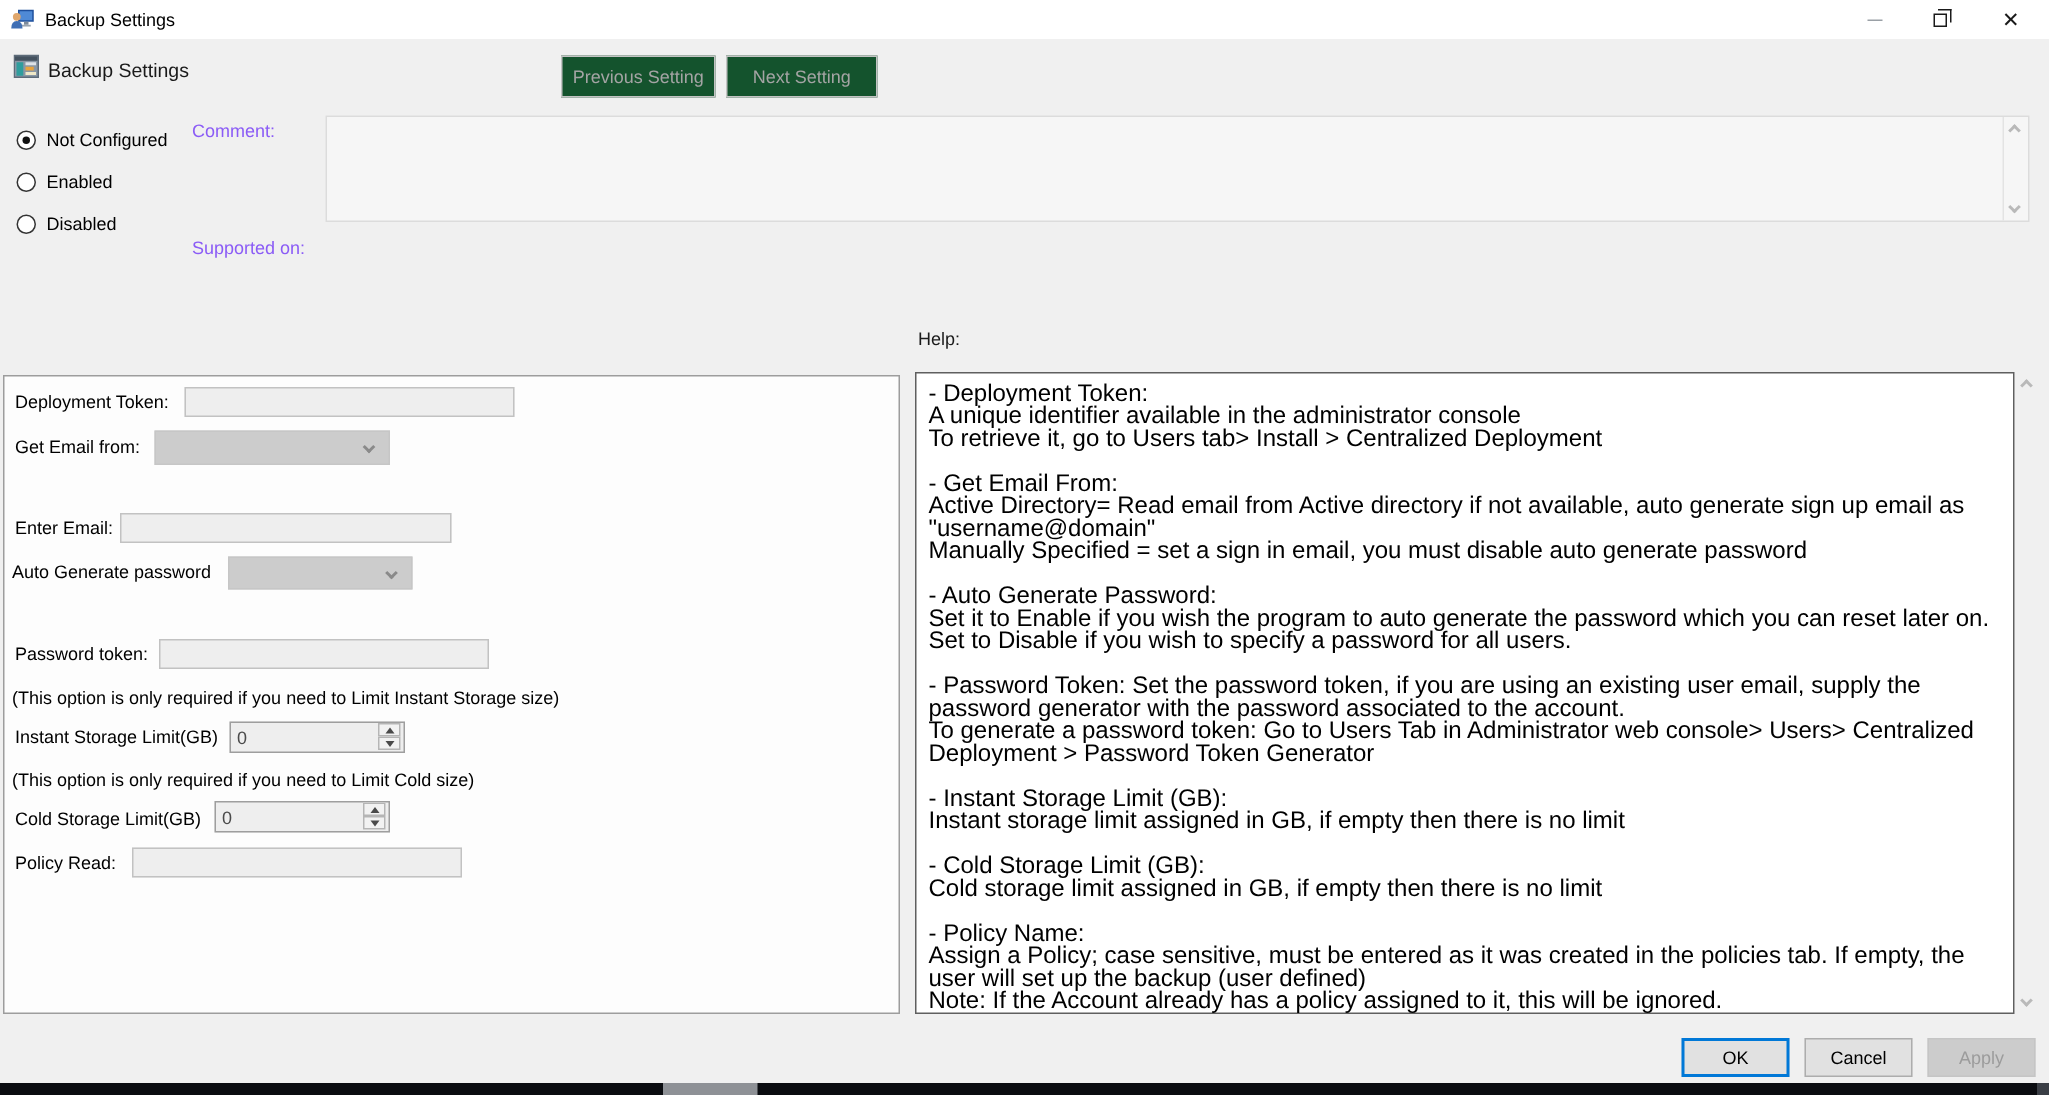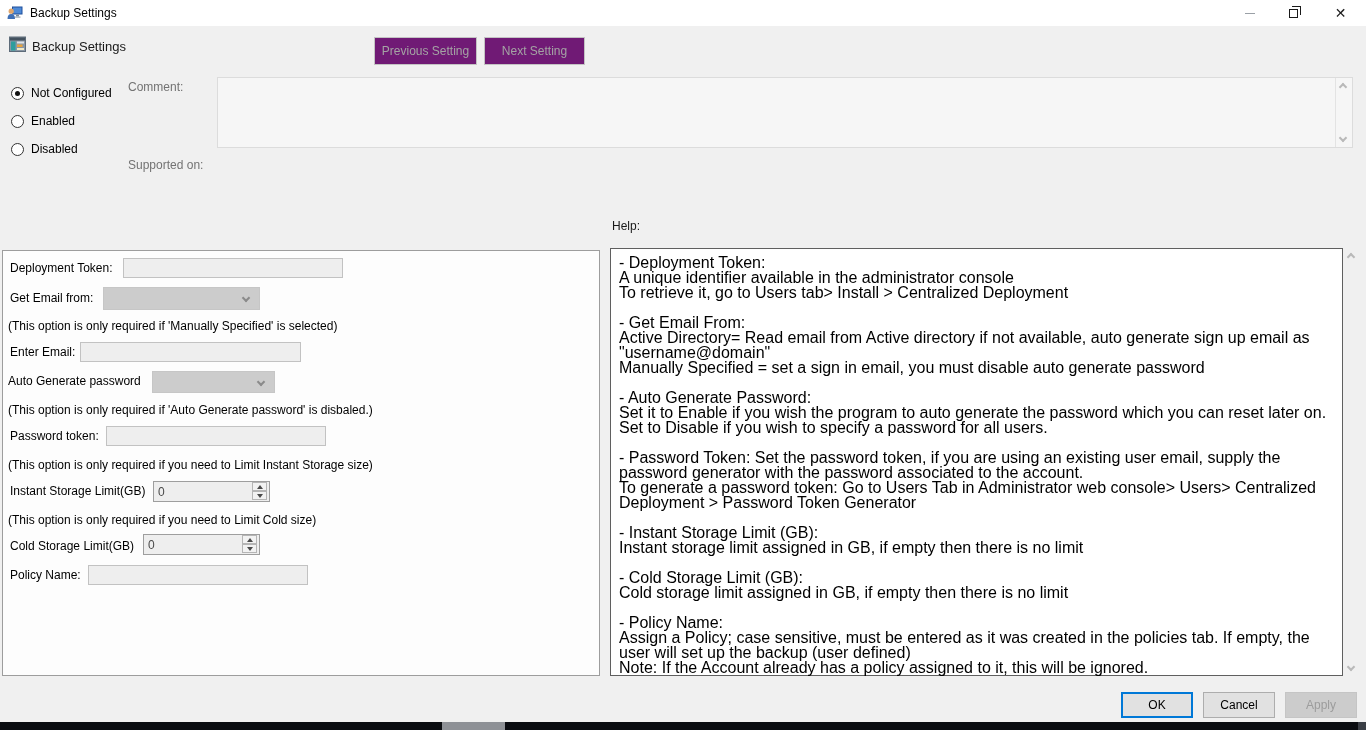--- a/index.html
+++ b/index.html
@@ -12,30 +12,30 @@
   .titlebar { position:absolute; top:0; left:0; width:1366px; height:26px; background:#ffffff; }
   .titlebar .title { position:absolute; left:30px; top:6px; font-size:12px; color:#000; }
   .win-btn { position:absolute; top:0; width:45px; height:26px; display:flex; align-items:center; justify-content:center; }
   .min-glyph { width:10px; height:0; border-top:1px solid #9aa0a6; }
   .restore-glyph { position:relative; width:9px; height:9px; border:1px solid #1a1a1a; background:transparent; }
   .restore-glyph::before { content:""; position:absolute; top:-4px; left:2px; width:8px; height:8px; border-top:1px solid #1a1a1a; border-right:1px solid #1a1a1a; }
   .close-glyph { font-size:14px; color:#1a1a1a; line-height:1; }
 
   
   .hdr-title { position:absolute; left:32px; top:39px; font-size:13px; color:#1a1a1a; }
-  .nav-btn { position:absolute; top:37px; height:28px; background:#701a75; border:1px solid #c3c3c3; color:#a4a4a4; font-size:12px; text-align:center; line-height:26px; }
+  .nav-btn { position:absolute; top:37px; height:28px; background:#14532d; border:1px solid #c3c3c3; color:#a4a4a4; font-size:12px; text-align:center; line-height:26px; }
 
   
   .radio-row { position:absolute; left:11px; height:16px; display:flex; align-items:flex-end; cursor:default; }
   .radio-circle { width:13px; height:13px; border:1px solid #333333; border-radius:50%; background:#fff; margin-right:7px; position:relative; flex:none; }
   .radio-row.checked .radio-circle::after { content:""; position:absolute; left:3px; top:3px; width:5px; height:5px; border-radius:50%; background:#111; }
   .radio-label { font-size:12px; color:#000; white-space:nowrap; }
 
   
-  .field-label { position:absolute; font-size:12px; color:#737373; }
+  .field-label { position:absolute; font-size:12px; color:#8b5cf6; }
   .comment-box { position:absolute; left:217px; top:77px; width:1136px; height:71px; background:#f6f6f6; border:1px solid #dcdcdc; }
   .supported-box { position:absolute; left:217px; top:152px; width:1136px; height:48px; background:#f6f6f6; border:1px solid #707070; }
   .supported-text { position:absolute; left:8px; top:5px; font-size:12px; color:#000; }
   .sb-col { position:absolute; right:0; top:0; bottom:0; width:17px; border-left:1px solid #e3e3e3; }
   .comment-box textarea { position:absolute; left:0; top:0; width:1116px; height:69px; border:none; background:transparent; resize:none; font-family:"Liberation Sans",sans-serif; font-size:12px; outline:none; }
 
   .chev { display:inline-block; width:6px; height:6px; border-left:2px solid #b9b9b9; border-top:2px solid #b9b9b9; }
   .chev.up { transform:rotate(45deg); }
   .chev.down { transform:rotate(225deg); }
   .sb-arrow { position:absolute; left:4px; }
@@ -148,31 +148,29 @@
   <div class="options-panel">
 
     <span class="opt-label" style="left:7px; top:10px;">Deployment Token:</span>
     <input class="tbox" style="left: 120px; top: 7px; width: 220px; height: 20px;" value="">
 
     <span class="opt-label" style="left:7px; top:40px;">Get Email from:</span>
     <div class="ddl" style="left:100px; top:36px; width:157px; height:23px;">
       <span class="chev down"></span>
     </div>
 
-    <span class="opt-note" style="left:5px; top:68px;">(This option is only required if 'Manually Specified' is selected)</span>
 
     <span class="opt-label" style="left:7px; top:94px;">Enter Email:</span>
     <input class="tbox" style="left: 77px; top: 91px; width: 221px; height: 20px;" value="">
 
     <span class="opt-label" style="left:5px; top:123px;">Auto Generate password</span>
     <div class="ddl" style="left:149px; top:120px; width:123px; height:22px;">
       <span class="chev down"></span>
     </div>
 
-    <span class="opt-note" style="left:5px; top:152px;">(This option is only required if 'Auto Generate password' is disbaled.)</span>
 
     <span class="opt-label" style="left:7px; top:178px;">Password token:</span>
     <input class="tbox" style="left: 103px; top: 175px; width: 220px; height: 20px;" value="">
 
     <span class="opt-note" style="left:5px; top:207px;">(This option is only required if you need to Limit Instant Storage size)</span>
 
     <span class="opt-label" style="left:7px; top:233px;">Instant Storage Limit(GB)</span>
     <div class="spinner" style="left:150px; top:230px;">
       <span class="val">0</span>
       <div class="spin-btns">
@@ -193,21 +191,21 @@
       <div class="spin-btns">
         <div class="spin-btn up">
             <span class="tri-up"></span>
           </div>
         <div class="spin-btn dn">
             <span class="tri-dn"></span>
           </div>
       </div>
     </div>
 
-    <span class="opt-label" style="left:7px; top:317px;">Policy Name:</span>
+    <span class="opt-label" style="left:7px; top:317px;">Policy Read:</span>
     <input class="tbox" style="left: 85px; top: 314px; width: 220px; height: 20px;" value="">
 
   </div>
 
   <div class="help-panel">
     <div class="help-text">- Deployment Token:
 A unique identifier available in the administrator console
 To retrieve it, go to Users tab&gt; Install &gt; Centralized Deployment
 
 - Get Email From:

